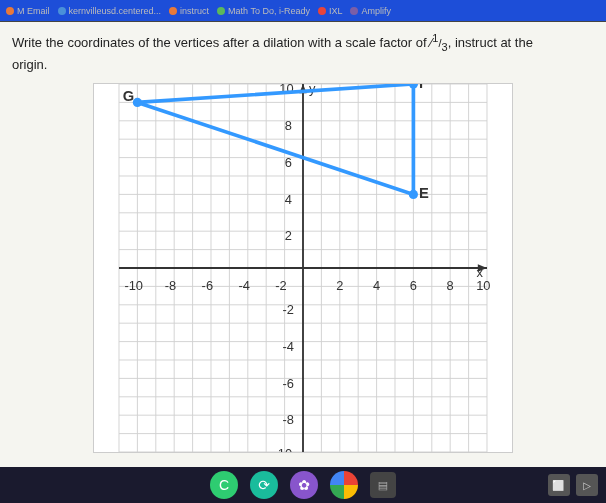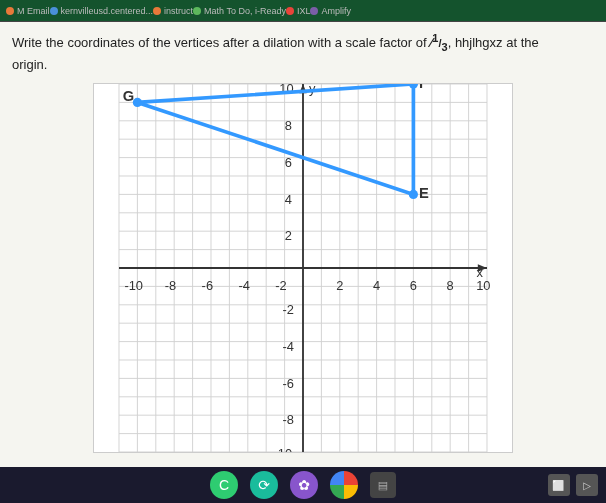--- a/index.html
+++ b/index.html
@@ -9,24 +9,25 @@
       background: #1a1a2e;
       font-family: Arial, sans-serif;
       overflow: hidden;
       position: relative;
     }
 
     
     .top-bar {
       width: 100%;
       height: 22px;
-      background: #14532d;
+      background: #1d4ed8;
       display: flex;
       align-items: center;
       padding: 0 6px;
+      gap: 8px;
       font-size: 10px;
       color: #ccc;
       border-bottom: 1px solid #444;
     }
     .tab-item {
       display: flex;
       align-items: center;
       gap: 3px;
       font-size: 9px;
       color: #bbb;
@@ -146,22 +147,22 @@
     <span>IXL</span>
   </div>
   <div class="tab-item">
     <div class="dot purple"></div>
     <span>Amplify</span>
   </div>
 </div>
 
 <div class="main-content">
   <div class="problem-text">
-    <span>Write the coordinates of the vertices after a dilation with a scale factor of <span style="display:inline-block; font-weight:bold; font-size:13px;">⁄<sub style="vertical-align:super;font-size:11px;">1</sub><span style="font-size:11px;">/</span><sub style="vertical-align:sub;font-size:11px;">3</sub></span>,</span>
-    <span> hhjlhgxz at the</span><br>
+    <span>Write the coordinates of the vertices after a dilation with a scale factor of <span style="display:inline-block; font-weight:normal; font-size:13px;">⁄<sub style="vertical-align:super;font-size:11px;">1</sub><span style="font-size:11px;">/</span><sub style="vertical-align:sub;font-size:11px;">3</sub></span>,</span>
+    <span> instruct at the</span><br>
     <span>origin.</span>
   </div>
 
   <div class="graph-container">
 
     <svg class="graph-svg" width="420" height="370" viewBox="-10 -10 20 20" xmlns="http://www.w3.org/2000/svg">
 
       <g stroke="#d0d0d0" stroke-width="0.05">
         <line x1="-10" y1="-10" x2="-10" y2="10"></line>
         <line x1="-9" y1="-10" x2="-9" y2="10"></line>

